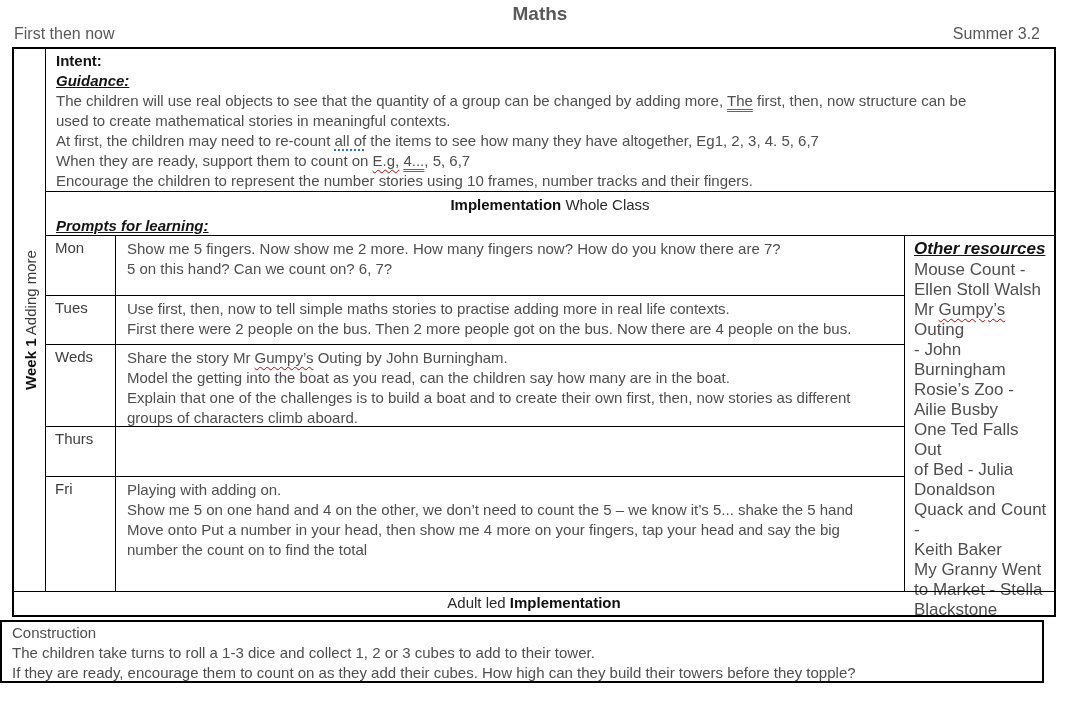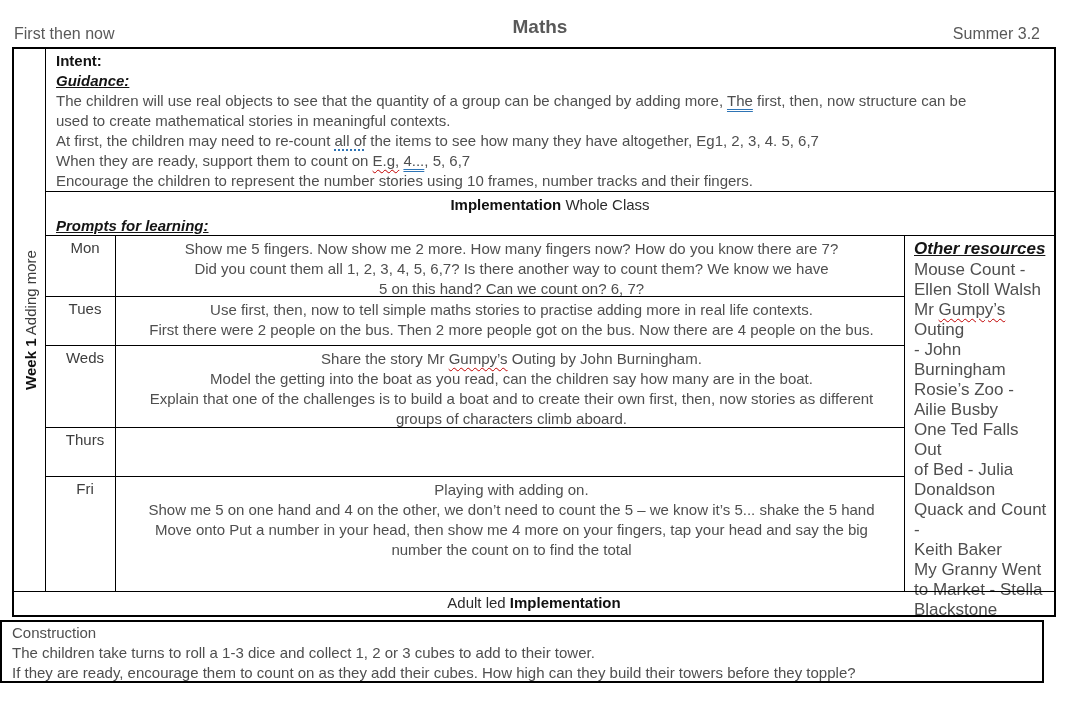--- a/index.html
+++ b/index.html
@@ -7,21 +7,21 @@
   .page {
     position: relative;
     width: 1080px; height: 719px;
     background: #fff;
     font-family: "Liberation Sans", sans-serif;
     color: #4f4f4f;
     overflow: hidden;
   }
   
   .doc-title {
-    position: absolute; top: 16px; left: 0; width: 100%;
+    position: absolute; top: 3px; left: 0; width: 100%;
     text-align: center; font-size: 19px; font-weight: bold; color: #595959;
   }
   .doc-sub-left {
     position: absolute; top: 25px; left: 14px;
     font-size: 16px; color: #595959;
   }
   .doc-sub-right {
     position: absolute; top: 25px; right: 40px;
     font-size: 16px; color: #595959;
   }
@@ -56,21 +56,21 @@
     padding: 2px 10px 0 10px; font-size: 15px; line-height: 21px;
   }
   .impl-heading { text-align: center; color: #2b2b2b; }
   .impl-heading .imp-bold { font-weight: bold; color: #111; }
   .h-prompts {
     font-weight: bold; font-style: italic; text-decoration: underline;
     color: #141414; display: inline-block;
   }
   .days-area { flex: 1; display: flex; min-height: 0; }
   .day-rows { flex: 1; display: flex; flex-direction: column; min-width: 0; }
-  .day-row { display: flex; border-bottom: 1.5px solid #000; text-align: center; }
+  .day-row { display: flex; border-bottom: 1.5px solid #000; }
   .day-row:last-child { border-bottom: none; }
   .day-label {
     width: 70px; border-right: 1.5px solid #000;
     padding: 3px 0 0 9px; font-size: 15px; color: #3d3d3d;
   }
   .day-content { flex: 1; padding: 3px 8px 0 11px; font-size: 15px; line-height: 20px; }
   .resources-cell {
     width: 150px; border-left: 1.5px solid #000;
     padding: 3px 6px 0 9px; font-size: 17px; line-height: 20px;
   }
@@ -136,21 +136,20 @@
           <div><span class="h-prompts">Prompts for learning:</span></div>
         </div>
 
         <div class="days-area">
           <div class="day-rows">
 
             <div class="day-row" style="height:61px">
               <div class="day-label">Mon</div>
               <div class="day-content">
                   <div class="tline">Show me 5 fingers. Now show me 2 more. How many fingers now? How do you know there are 7?</div>
-                  <div class="tline">Did you count them all 1, 2, 3, 4, 5, 6,7? Is there another way to count them? We know we have</div>
                   <div class="tline">5 on this hand? Can we count on? 6, 7?</div>
                 </div>
             </div>
 
             <div class="day-row" style="height:50px">
               <div class="day-label">Tues</div>
               <div class="day-content">
                   <div class="tline">Use first, then, now to tell simple maths stories to practise adding more in real life contexts.</div>
                   <div class="tline">First there were 2 people on the bus. Then 2 more people got on the bus. Now there are 4 people on the bus.</div>
                 </div>

